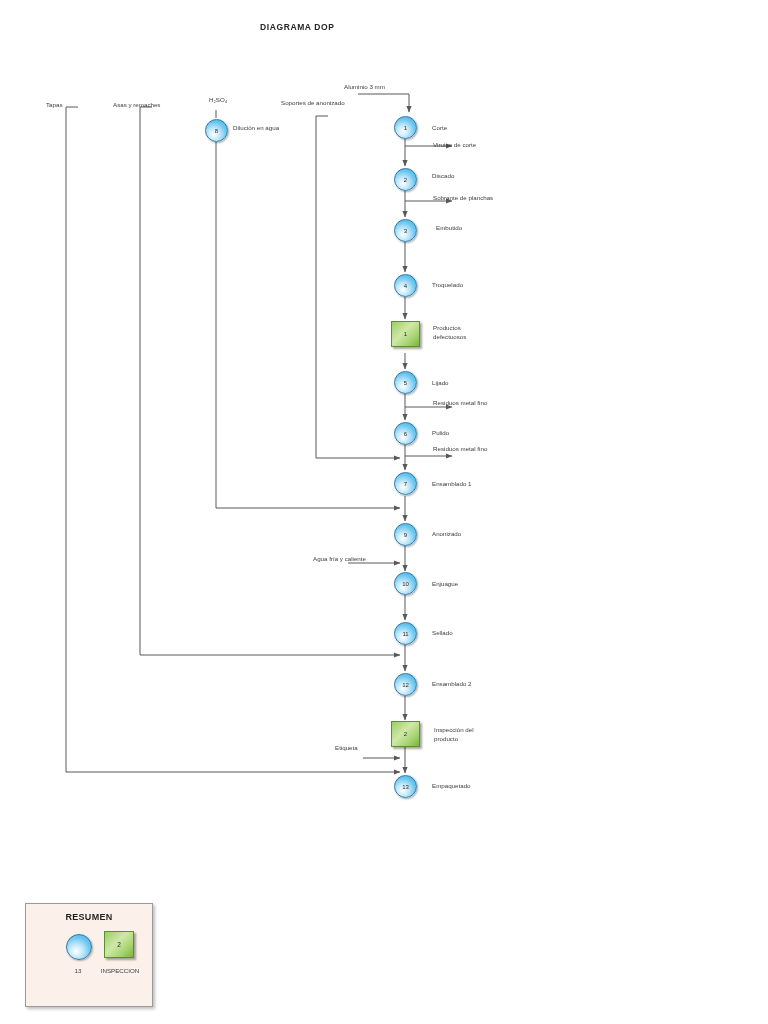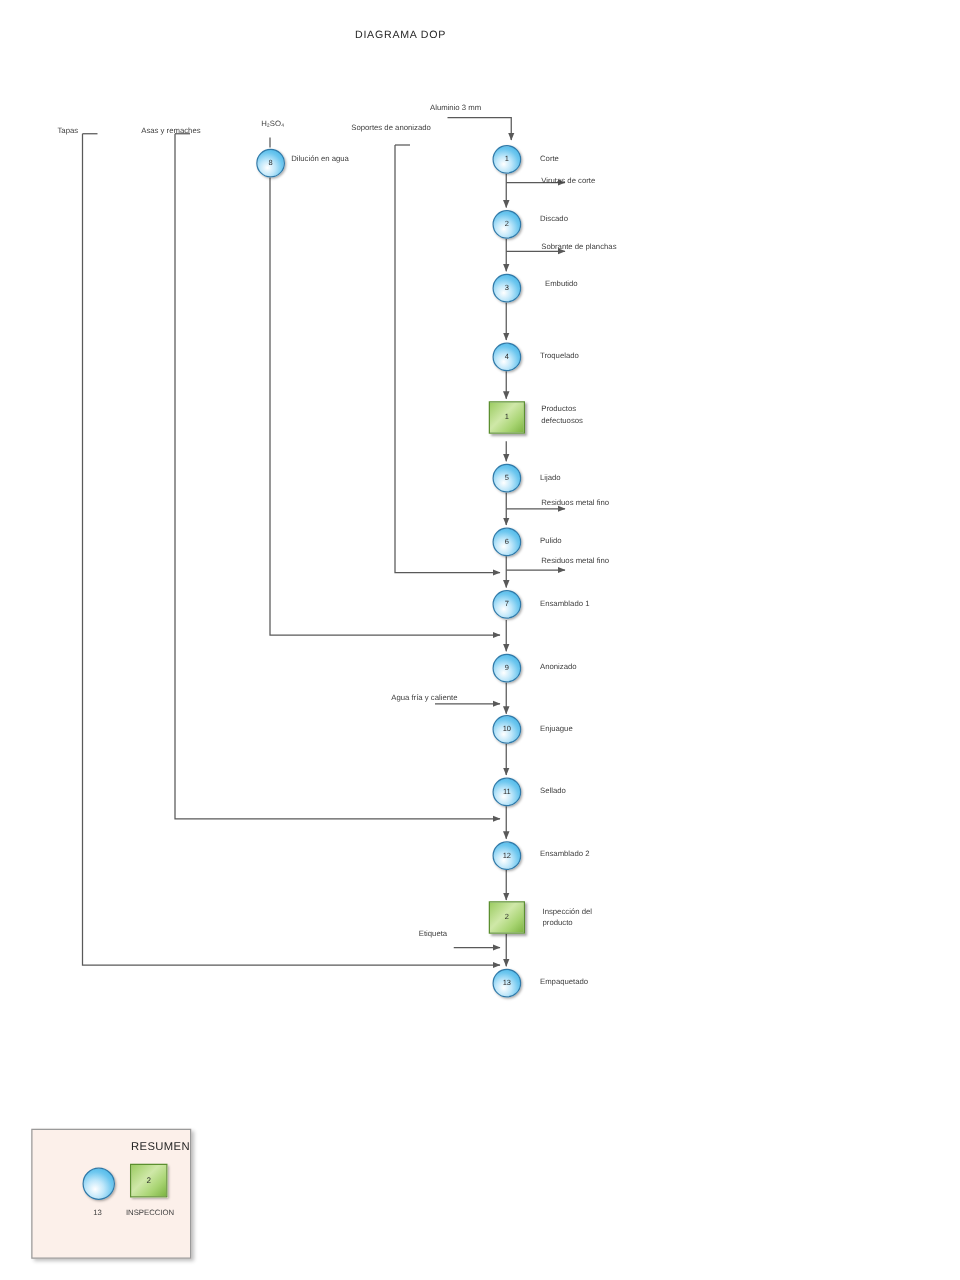--- a/index.html
+++ b/index.html
@@ -6,22 +6,22 @@
   html,body{margin:0;padding:0;background:#ffffff;}
   body{
     width:768px;height:1024px;position:relative;overflow:hidden;
     font-family:"Liberation Sans","DejaVu Sans",sans-serif;
     color:#3a3a3a;
   }
   #canvas{position:absolute;left:0;top:0;width:768px;height:1024px;}
   .svg-layer{position:absolute;left:0;top:0;width:768px;height:1024px;}
 
   .title{
-    position:absolute;left:260px;top:22px;
-    font-size:8.5px;font-weight:normal;letter-spacing:.6px;color:#262626;
+    position:absolute;left:236px;top:22px;
+    font-size:8.5px;font-weight:bold;letter-spacing:.6px;color:#262626;
     white-space:nowrap;
     padding-left:24px;
   }
 
   
   .lbl{
     position:absolute;font-size:6.2px;color:#3d3d3d;white-space:nowrap;
     line-height:8.5px;
   }
   .lbl.w2{white-space:normal;width:46px;}
@@ -45,22 +45,22 @@
     font-size:6px;color:#2b2b2b;box-sizing:border-box;
   }
 
   
   .resumen{
     position:absolute;left:25px;top:903px;width:126px;height:102px;
     background:#fcf0ea;border:1.2px solid #9a9a9a;
     box-shadow:2px 2px 3px rgba(0,0,0,.25);
   }
   .resumen .rtitle{
-    position:absolute;left:0;top:8px;width:126px;text-align:right;
-    font-size:9px;font-weight:normal;color:#1f1f1f;letter-spacing:.3px;
+    position:absolute;left:0;top:8px;width:126px;text-align:center;
+    font-size:9px;font-weight:bold;color:#1f1f1f;letter-spacing:.3px;
   }
   .resumen .rcircle{
     position:absolute;left:40px;top:30px;width:24px;height:24px;border-radius:50%;
     border:1px solid #2f79a8;
     background:radial-gradient(circle at 38% 68%, #ffffff 0%, #bfe7fa 32%, #6ec7ef 62%, #35aee4 100%);
     box-shadow:1px 1px 2px rgba(0,0,0,.3);
   }
   .resumen .rsquare{
     position:absolute;left:78px;top:27px;width:30px;height:27px;
     border:1.2px solid #5b8f2f;

